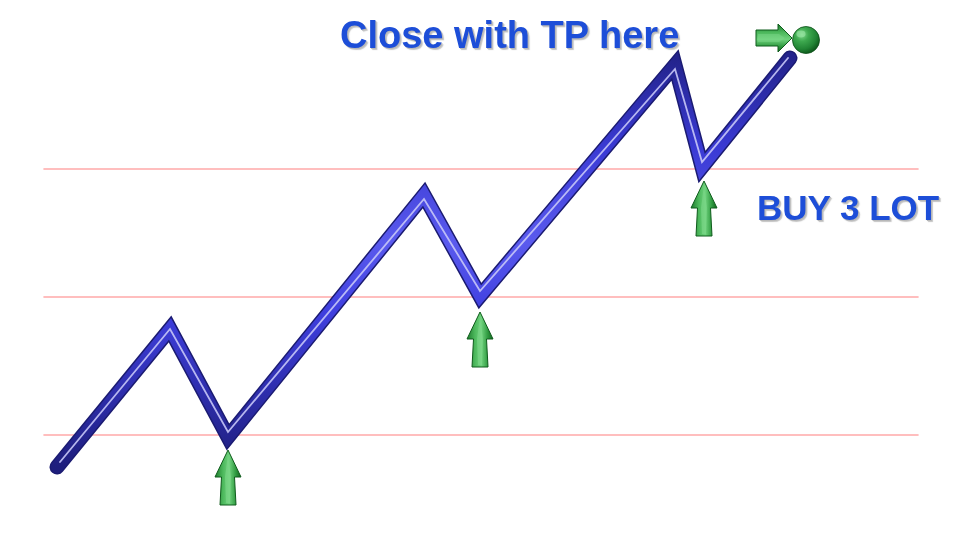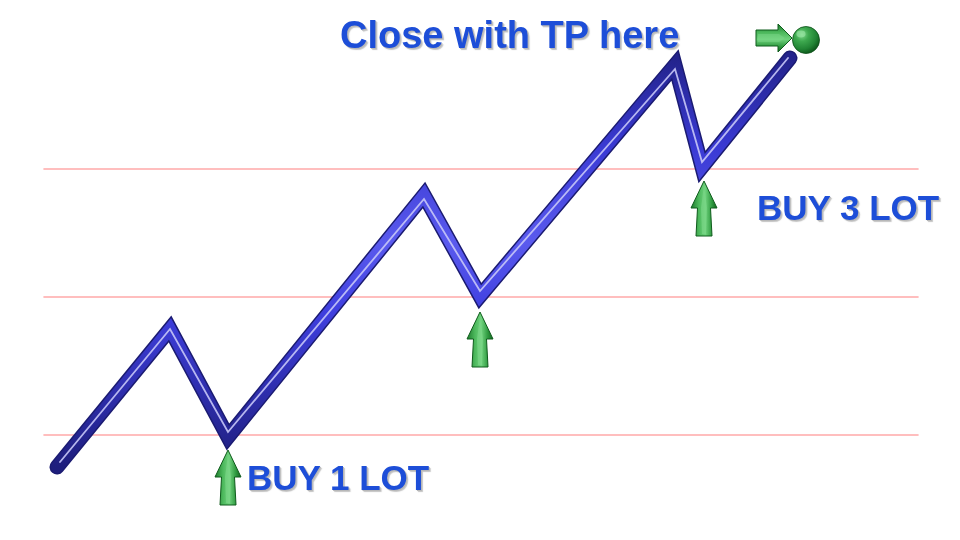--- a/index.html
+++ b/index.html
@@ -125,18 +125,17 @@
       <path d="M 758 34 L 779 34 L 785 38 L 779 42 L 758 42 Z" fill="#7fd98c" opacity="0.45"></path>
     </g>
     <g>
       <circle cx="806" cy="40" r="13.5" fill="url(#greenBall)" stroke="#0c4f18" stroke-width="0.8"></circle>
       <ellipse cx="801" cy="34" rx="4.6" ry="3.4" fill="#9ee8a8" opacity="0.6"></ellipse>
     </g>
   </svg>
 
   <div class="label" id="title-text">Close with TP here</div>
 
-  <div class="label buy-label" id="buy1-label">BUY 1 LOT</div>
 
 
   <div class="label buy-label" id="buy3-label">BUY 3 LOT</div>
 
 </div>
 
 </body></html>

